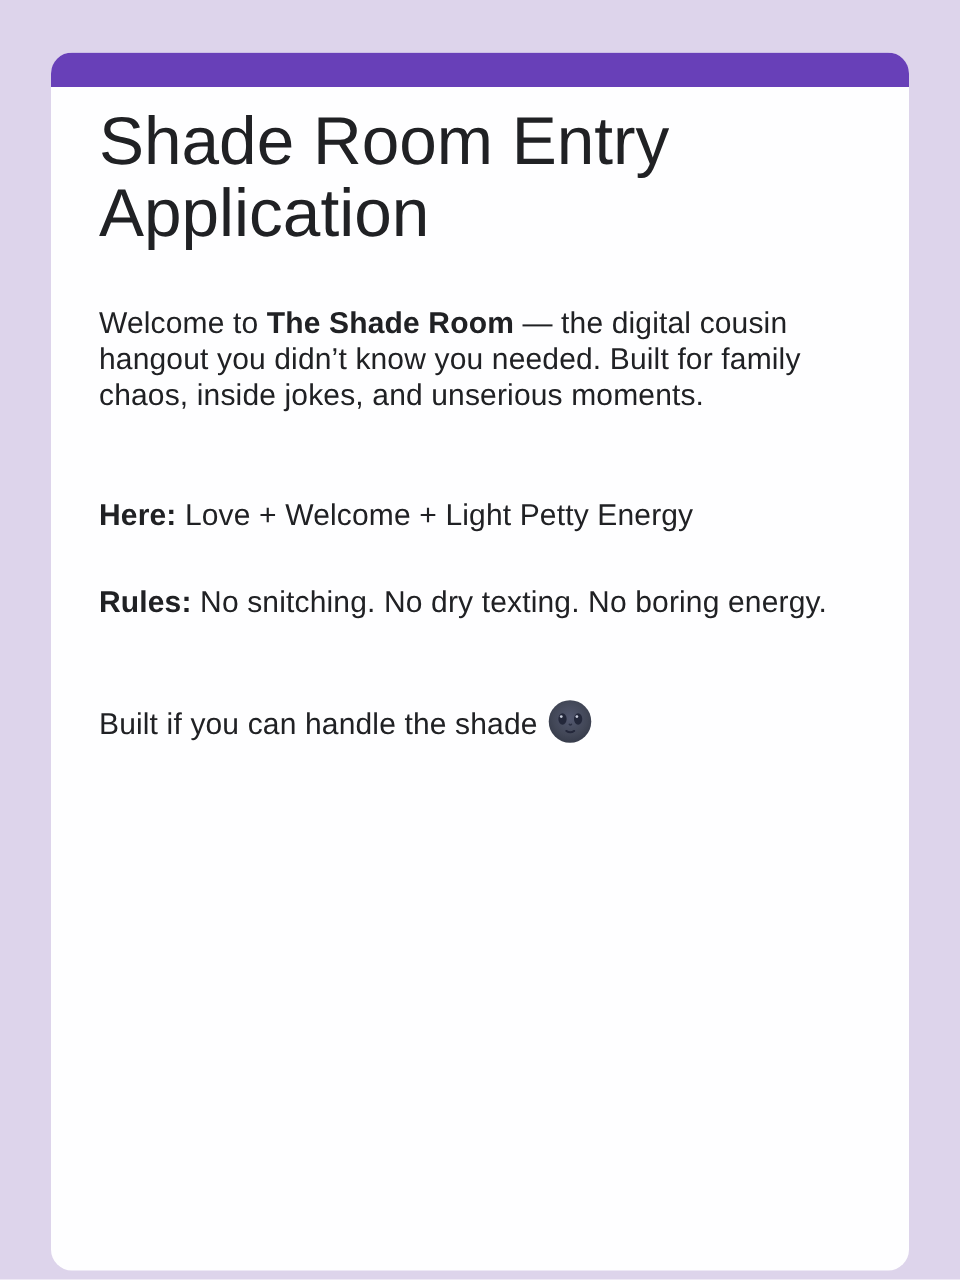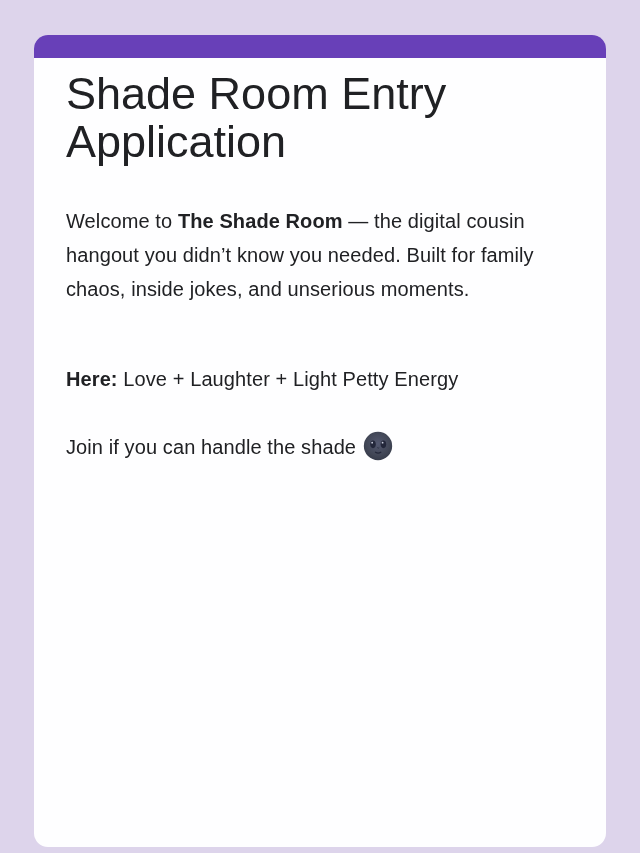--- a/index.html
+++ b/index.html
@@ -33,21 +33,21 @@
   .form-title {
     font-size: 45px;
     line-height: 48px;
     font-weight: 400;
     letter-spacing: 0;
     margin: 0 0 38px 0;
     max-width: 508px;
   }
   .desc p {
     font-size: 20px;
-    line-height: 34px;
+    line-height: 24px;
     font-weight: 400;
     margin: 0;
     max-width: 508px;
     letter-spacing: 0.1px;
   }
   .desc strong { font-weight: 700; }
   .p-welcome { margin-bottom: 56px !important; }
   .p-here    { margin-bottom: 56px !important; }
   .p-vibe    { margin-bottom: 34px !important; }
   .p-rules   { margin-bottom: 52px !important; }
@@ -67,24 +67,25 @@
     <div class="accent-bar"></div>
     <div class="card-content">
 
       <h1 class="form-title">Shade Room Entry Application</h1>
 
       <div class="desc">
 
         <p class="p-welcome"><span>Welcome to </span><strong>The Shade Room</strong><span> — the digital cousin hangout you didn’t know you needed. Built for family chaos, inside jokes, and unserious moments.</span></p>
 
 
-        <p class="p-vibe"><strong>Here:</strong><span> Love + Laughter + Light Petty Energy</span></p>
+        <p class="p-vibe"><strong>Here:</strong><span> Love + Welcome + Light Petty Energy</span></p>
 
+        <p class="p-rules"><strong>Rules:</strong><span> No snitching. No dry texting. No boring energy.</span></p>
 
-        <p class="p-join"><span>Join if you can handle the shade</span><svg class="emoji" viewBox="0 0 36 36" aria-hidden="true">
+        <p class="p-join"><span>Built if you can handle the shade</span><svg class="emoji" viewBox="0 0 36 36" aria-hidden="true">
             <defs>
               <radialGradient id="moong" cx="50%" cy="42%" r="62%">
                 <stop offset="0%" stop-color="#535870"></stop>
                 <stop offset="65%" stop-color="#424757"></stop>
                 <stop offset="100%" stop-color="#343948"></stop>
               </radialGradient>
             </defs>
             <circle cx="18" cy="18" r="17" fill="url(#moong)"></circle>
             <ellipse cx="12" cy="16" rx="3.3" ry="4.6" fill="#23273a"></ellipse>
             <ellipse cx="24.5" cy="16" rx="3.3" ry="4.6" fill="#23273a"></ellipse>

